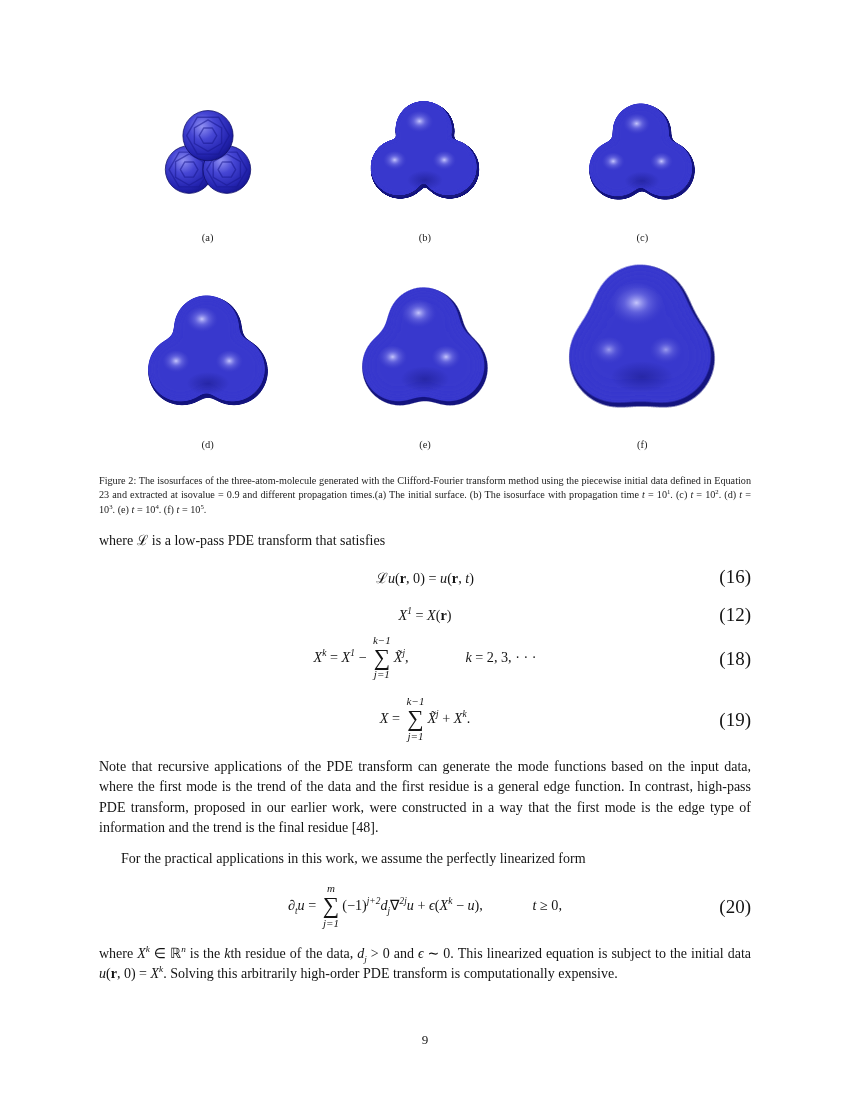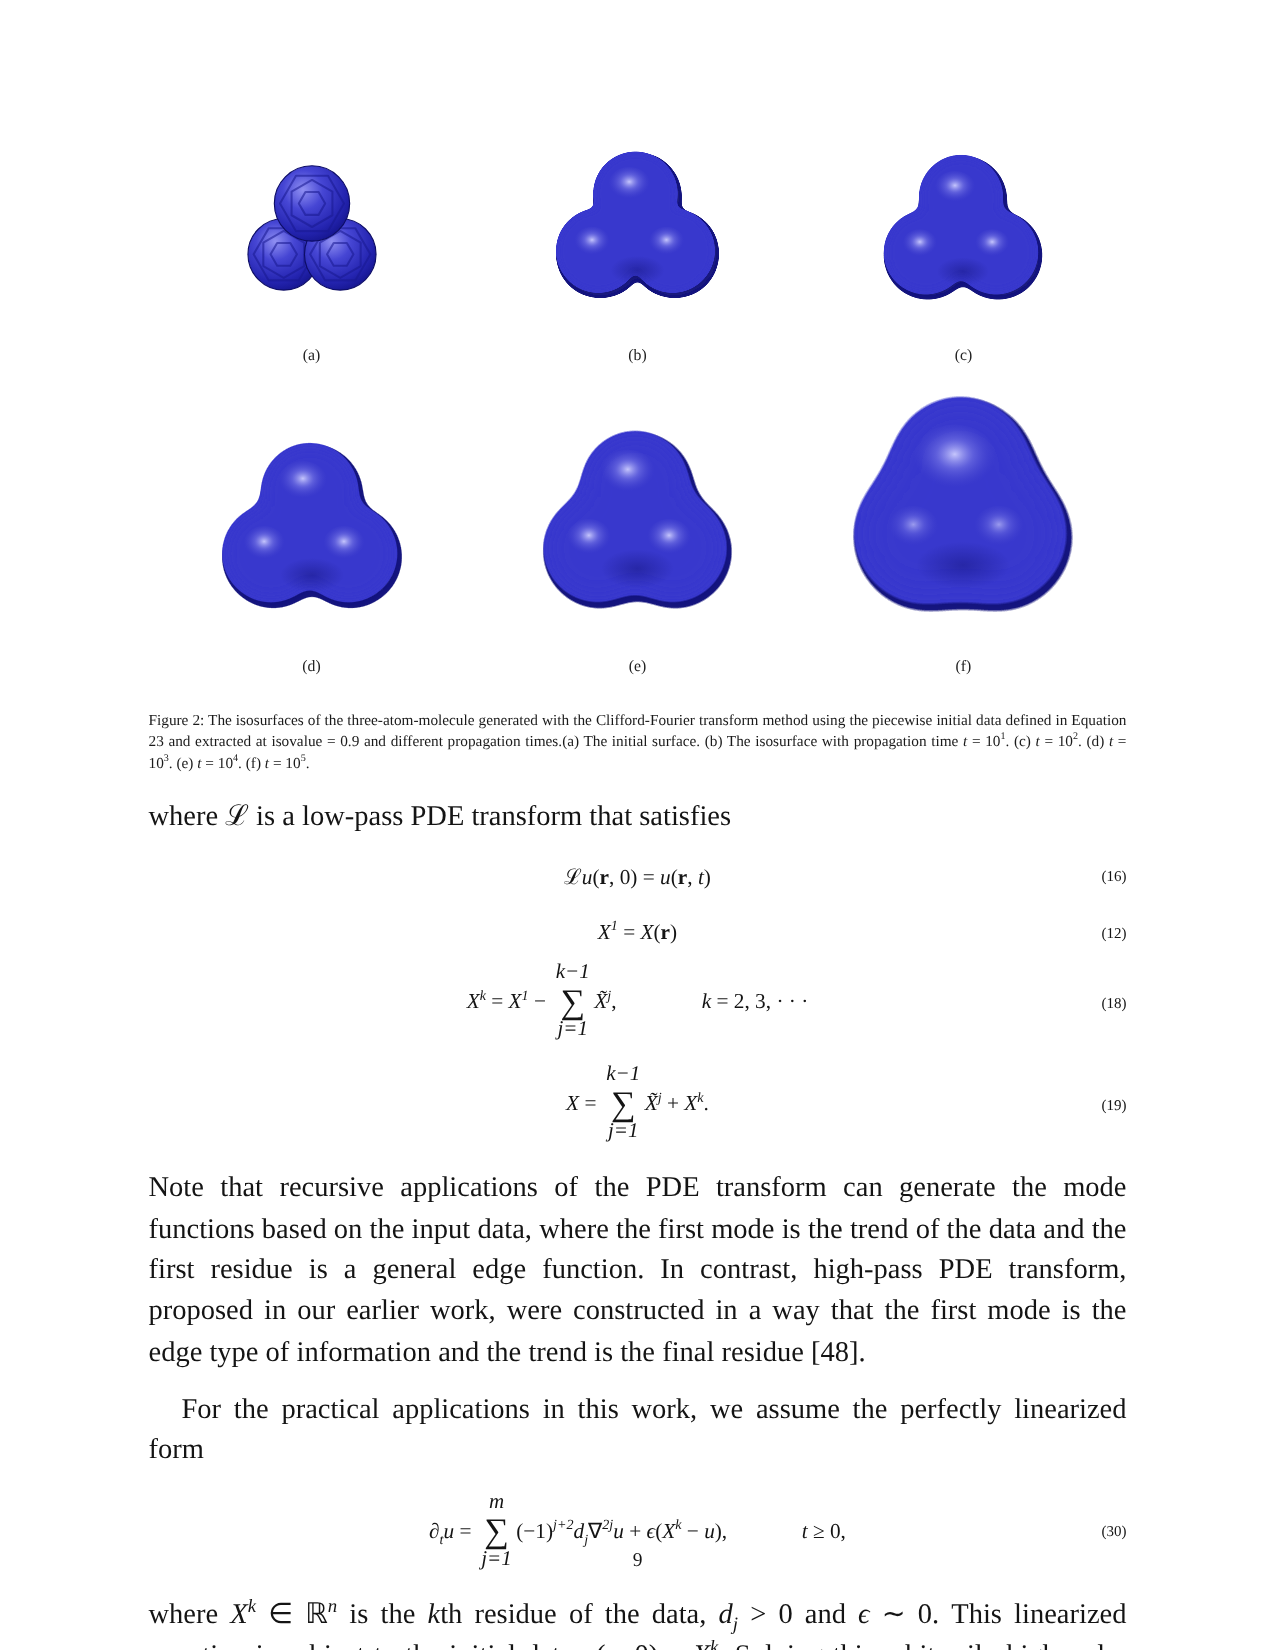--- a/index.html
+++ b/index.html
@@ -8,33 +8,33 @@
   .content{width:652px;margin:0 auto;padding-top:92px;}
   
   .fig-grid{display:grid;grid-template-columns:repeat(3,1fr);justify-items:center;align-items:end;}
   .fig-grid.row2{margin-top:14px;}
   .subfig{display:flex;flex-direction:column;align-items:center;}
   .subfig-label{font-size:10.5px;margin-top:16px;color:#222;}
   figure{margin:0;}
   figcaption{font-size:10.2px;line-height:1.4;text-align:justify;margin-top:24px;color:#1a1a1a;}
   
   .body-text{margin-top:14px;}
-  .body-text p{font-size:19px;line-height:1.44;text-align:justify;margin:11px 0;}
+  .body-text p{font-size:14px;line-height:1.44;text-align:justify;margin:11px 0;}
   p.indent{text-indent:22px;}
   sup,sub{line-height:0;font-size:66%;}
   .it{font-style:italic;}
   
   .eq{position:relative;display:flex;align-items:center;justify-content:center;
       font-size:14.2px;margin:14px 0;min-height:24px;}
   .eq.tight{margin:8px 0;}
-  .eq .num{position:absolute;right:0;font-size:10px;}
+  .eq .num{position:absolute;right:0;font-size:19px;}
   .eqline{display:inline-block;}
   .sum{display:inline-flex;flex-direction:column;align-items:center;vertical-align:middle;
        margin:0 3px;line-height:1;transform:translateY(-1px);}
-  .sum .lim{font-size:14px;font-style:italic;line-height:1.15;}
+  .sum .lim{font-size:11px;font-style:italic;line-height:1.15;}
   .sum .sigma{font-size:23px;line-height:0.95;}
   
   .page-number{position:absolute;bottom:52px;left:0;width:100%;text-align:center;font-size:13px;}
   .defs-holder{position:absolute;width:0;height:0;overflow:hidden;}
 </style>
 </head>
 <body>
 
 <svg class="defs-holder" aria-hidden="true">
   <defs>
@@ -251,21 +251,21 @@
       <p>Note that recursive applications of the PDE transform can generate the mode functions based on the input data, where the first mode is the trend of the data and the first residue is a general edge function. In contrast, high-pass PDE transform, proposed in our earlier work, were constructed in a way that the first mode is the edge type of information and the trend is the final residue [48].</p>
 
       <p class="indent">For the practical applications in this work, we assume the perfectly linearized form</p>
 
       <div class="eq">
         <span class="eqline"><i>∂</i><sub class="it">t</sub><i>u</i><span> = </span><span class="sum">
               <span class="lim">m</span>
               <span class="sigma">∑</span>
               <span class="lim">j=1</span>
             </span><span>(−1)</span><sup class="it">j+2</sup><i>d</i><sub class="it">j</sub><span>∇</span><sup class="it">2j</sup><i>u</i><span> + </span><i>ϵ</i><span>(</span><i>X</i><sup class="it">k</sup><span> − </span><i>u</i><span>),</span><span style="display: inline-block; width: 3.5em;"></span><i>t</i><span> ≥ 0,</span></span>
-        <span class="num">(30)</span>
+        <span class="num">(20)</span>
       </div>
 
       <p>where <i>X</i><sup class="it">k</sup> ∈ ℝ<sup class="it">n</sup> is the <i>k</i>th residue of the data, <i>d</i><sub class="it">j</sub> &gt; 0 and <i>ϵ</i> ∼ 0. This linearized equation is subject to the initial data <i>u</i>(<b>r</b>, 0) = <i>X</i><sup class="it">k</sup>. Solving this arbitrarily high-order PDE transform is computationally expensive.</p>
     </div>
   </div>
 
   <div class="page-number">9</div>
 </div>
 
 </body></html>

